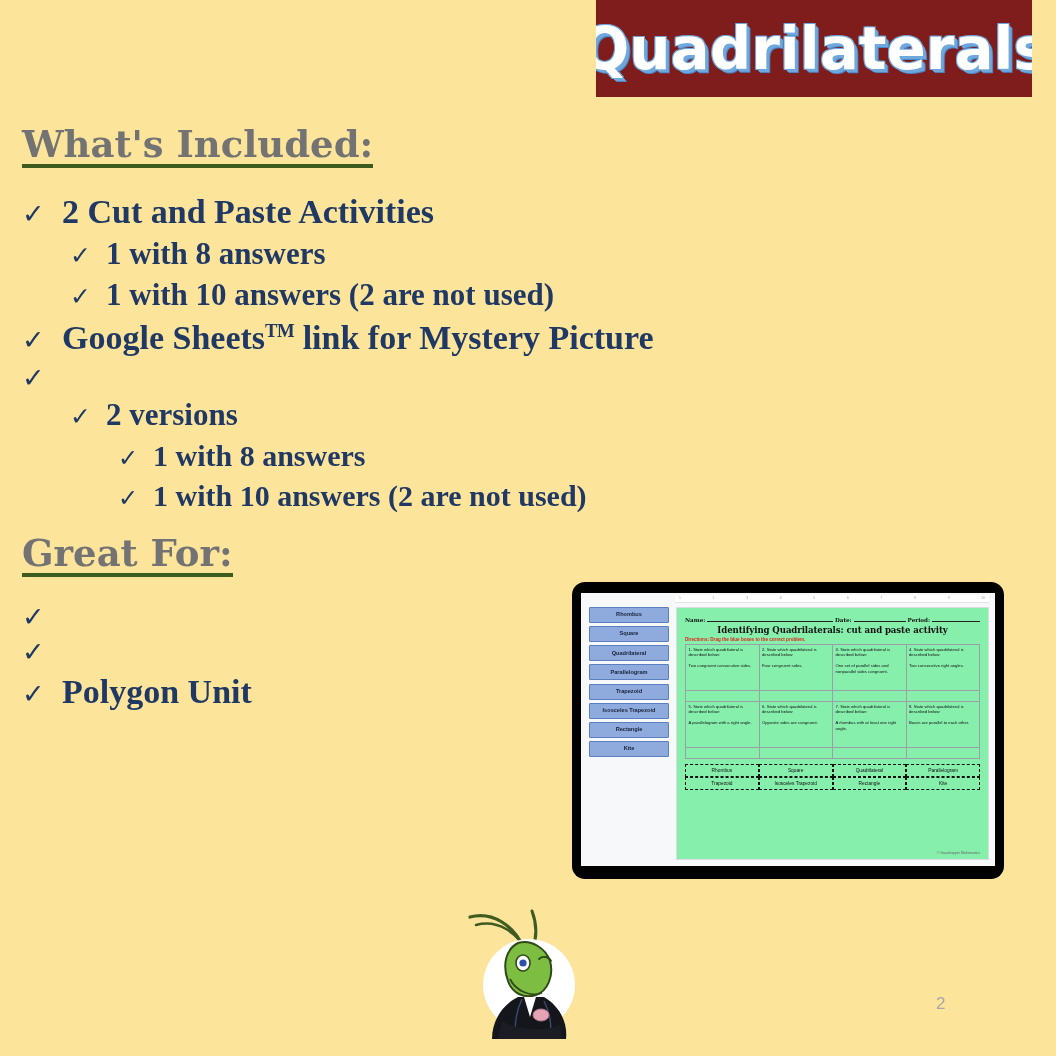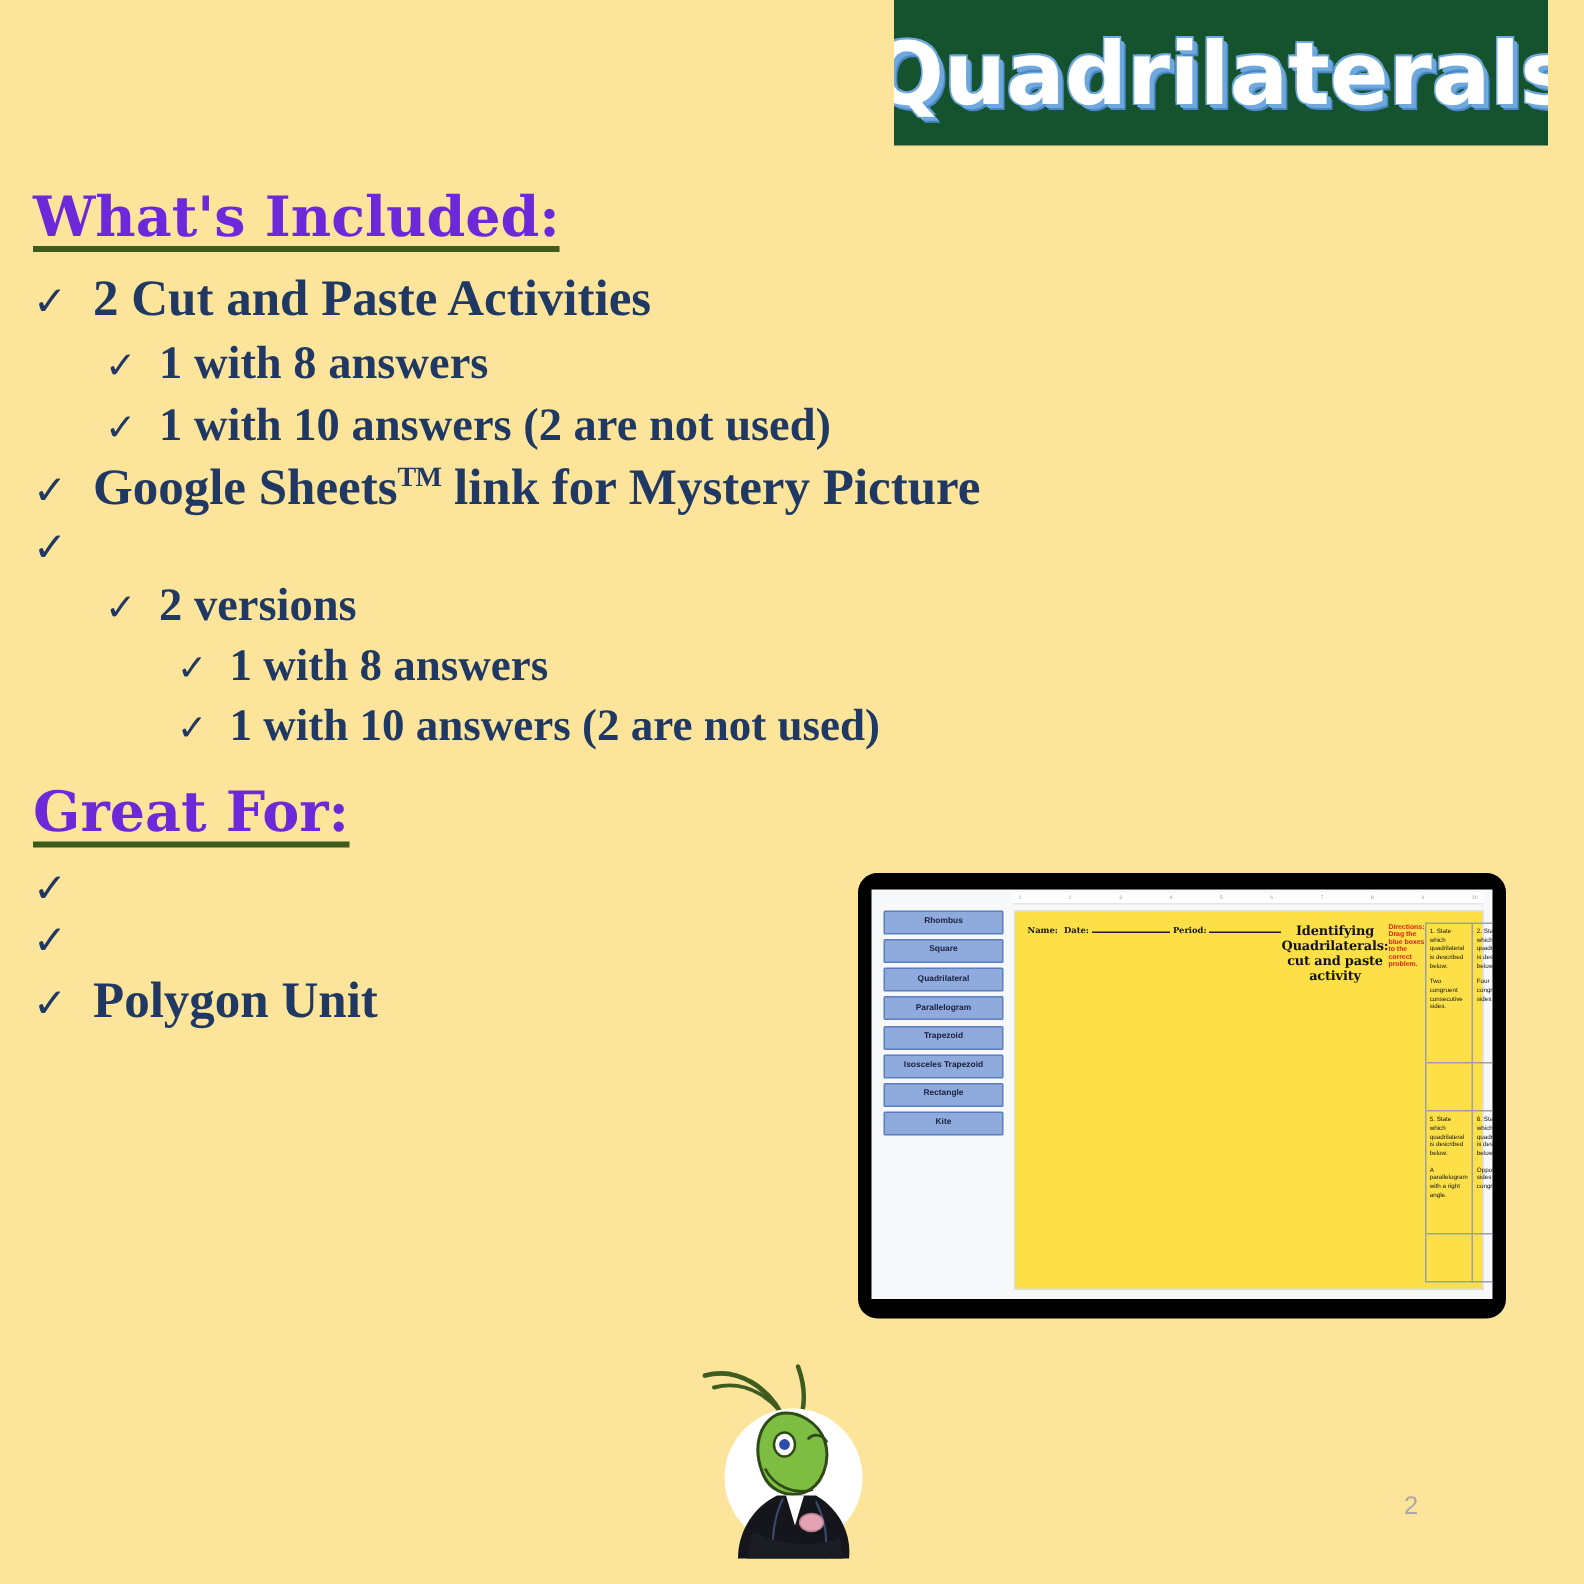--- a/index.html
+++ b/index.html
@@ -15,21 +15,21 @@
     position: relative;
   }
 
   
   #title-bar {
     position: absolute;
     left: 596px;
     top: 0px;
     width: 436px;
     height: 97px;
-    background: #14532d;
+    background: #7f1d1d;
     display: flex;
     align-items: center;
     justify-content: center;
     overflow: hidden;
   }
   #title-text {
     font-family: "DejaVu Sans", sans-serif;
     font-weight: bold;
     font-size: 58px;
     line-height: 1;
@@ -46,29 +46,29 @@
   }
 
   
   #content {
     position: absolute;
     left: 22px;
     top: 126px;
     width: 880px;
   }
   .section-heading {
-    color: #6d28d9;
+    color: #737373;
     font-family: "DejaVu Serif", serif;
     font-weight: bold;
     font-size: 37px;
     line-height: 1.0;
     display: inline-block;
     border-bottom: 4px solid #3C5B1C;
     padding-bottom: 1px;
-    margin-bottom: 10px;
+    margin-bottom: 22px;
     white-space: nowrap;
   }
   .bullet-row {
     display: flex;
     align-items: baseline;
     color: #1F3864;
     font-family: "DejaVu Serif", serif;
     font-weight: bold;
     white-space: nowrap;
   }
@@ -163,26 +163,26 @@
     white-space: nowrap;
     overflow: hidden;
   }
   
   #doc-page {
     position: absolute;
     left: 95px;
     top: 14px;
     right: 6px;
     bottom: 6px;
-    background: #fde047;
+    background: #86efac;
     border: 0.6px solid #DADCE0;
     box-sizing: border-box;
     padding: 7px 8px 4px 8px;
     display: flex;
-    flex-direction: row;
+    flex-direction: column;
   }
   #doc-namerow {
     display: flex;
     align-items: baseline;
     font-family: "DejaVu Serif", serif;
     font-size: 5.6px;
     font-weight: bold;
     color: #111;
     gap: 2px;
     margin-bottom: 1px;

